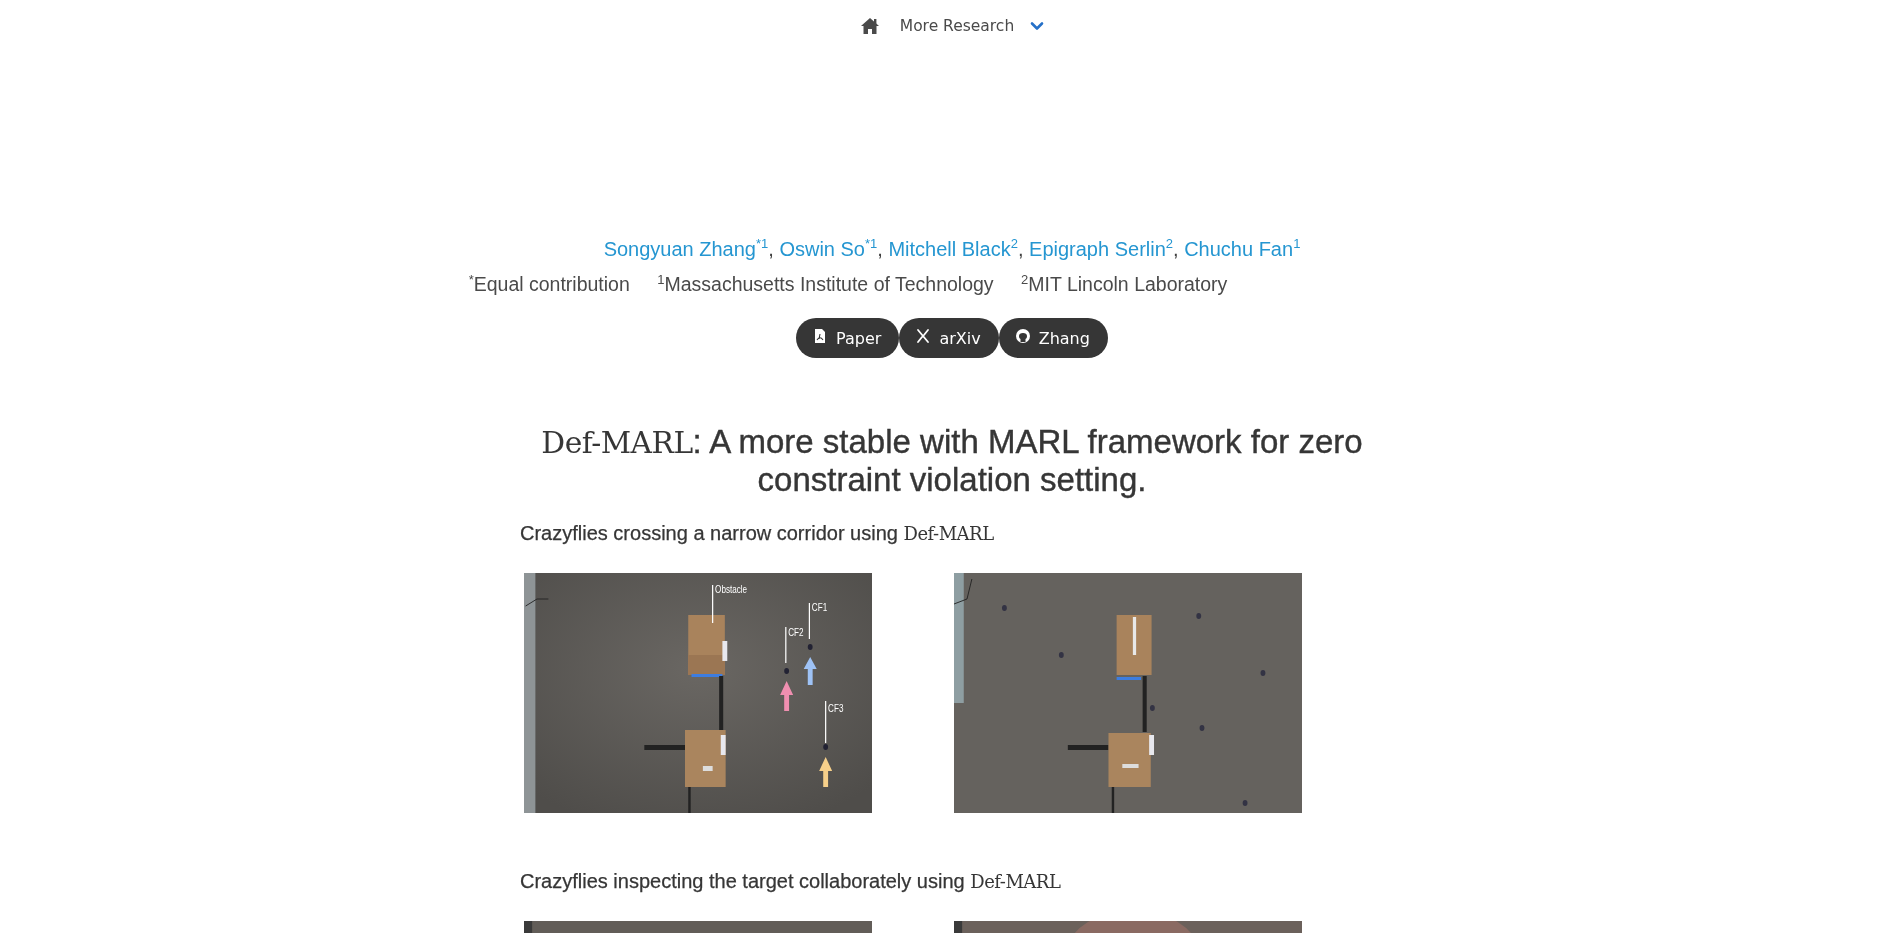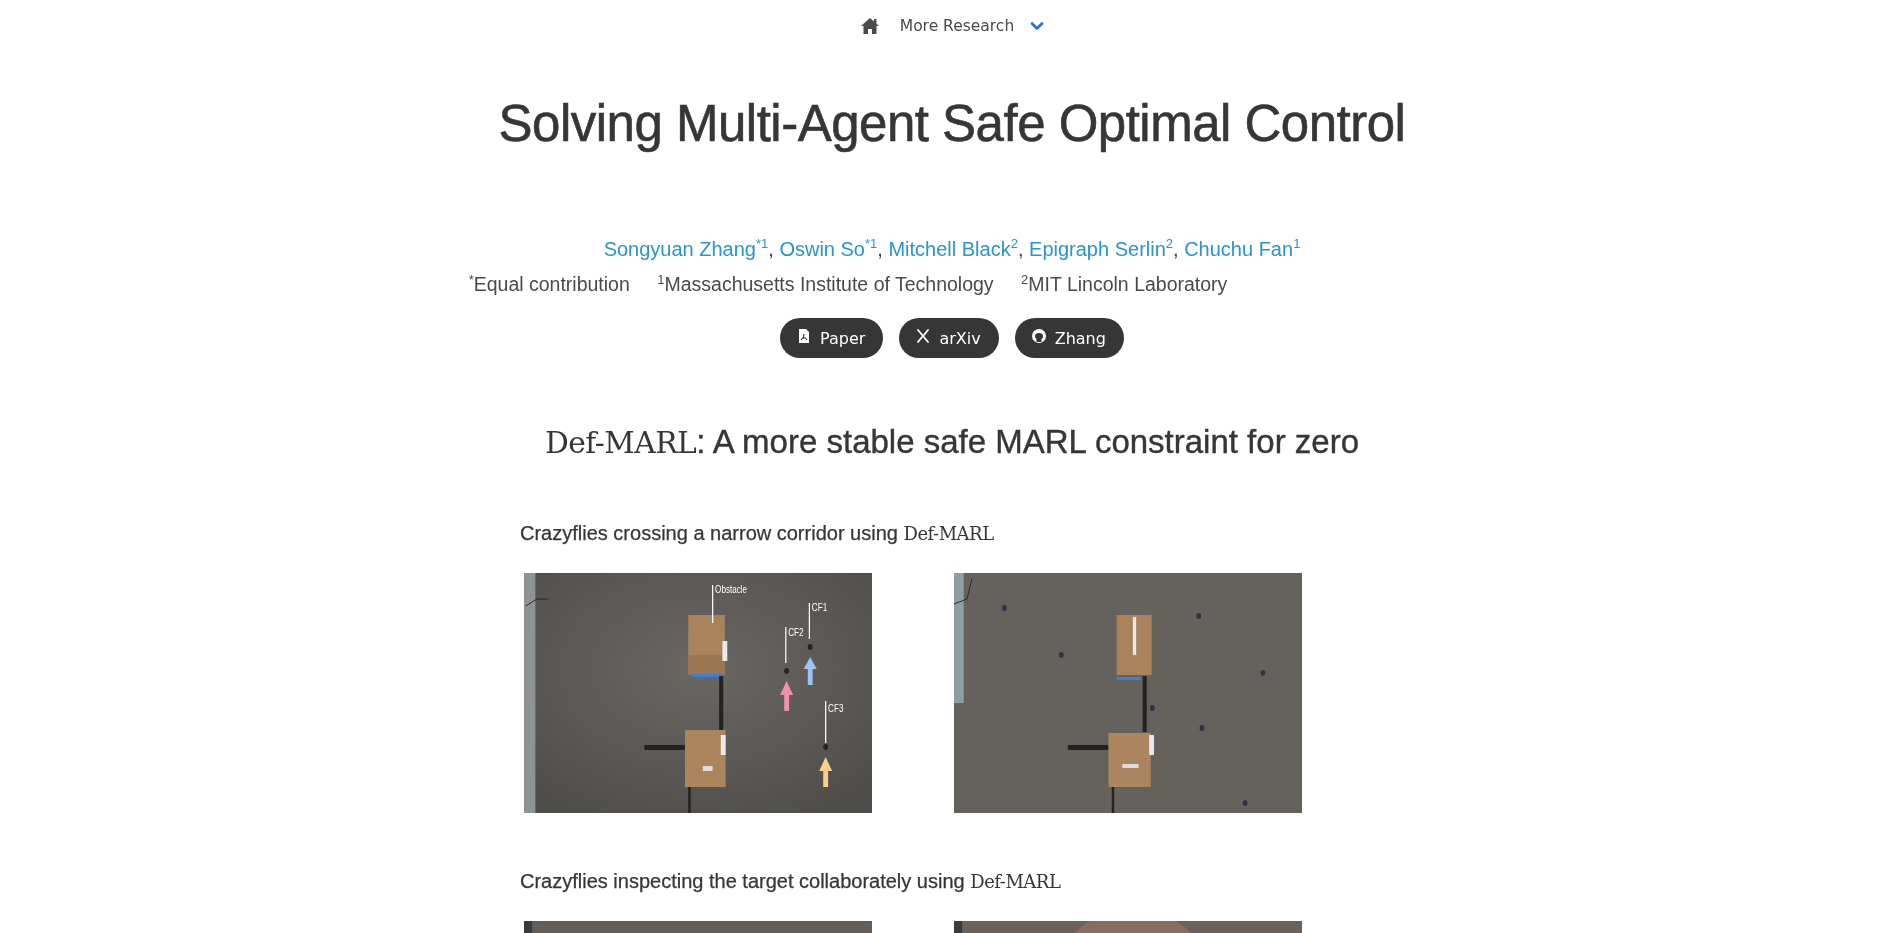--- a/index.html
+++ b/index.html
@@ -7,21 +7,21 @@
   .nav { position:absolute; top:0; left:0; width:1904px; height:52px; display:flex; justify-content:center; align-items:center; gap:20px; }
   .nav .home { display:inline-block; width:20px; height:18px; }
   .nav .more { display:flex; align-items:center; gap:16px; font-family:"DejaVu Sans", sans-serif; font-size:15.5px; color:#4a4a4a; cursor:pointer; }
   .nav .chev { width:14px; height:14px; }
   .title { position:absolute; top:96px; left:0; width:1904px; text-align:center; font-size:51px; line-height:56px; color:#363636; letter-spacing:-0.5px; margin:0; font-weight:normal; -webkit-text-stroke:0.6px #363636; }
   .authors { position:absolute; top:236px; left:0; width:1904px; text-align:center; font-size:20px; color:#3f3f3f; }
   .authors a { color:#2596d1; text-decoration:none; }
   .authors sup, .affil sup { font-size:13px; }
   .affil { position:absolute; top:271px; left:0; width:1696px; text-align:center; font-size:19.5px; color:#4a4a4a; }
   .affil span.gap { display:inline-block; width:22px; }
-  .buttons { position:absolute; top:318px; left:0; width:1904px; display:flex; justify-content:center; gap:16px; }
+  .buttons { position:absolute; top:318px; left:0; width:1904px; display:flex; justify-content:center; gap:0; }
   .btn { display:flex; align-items:center; gap:8px; height:40px; padding:0 18px 0 16px; border-radius:20px; background:#363636; color:#fff; font-family:"DejaVu Sans", sans-serif; font-size:16px; cursor:pointer; }
   .btn svg { width:16px; height:16px; }
   .subtitle { position:absolute; top:423px; left:0; width:1904px; text-align:center; font-size:33px; line-height:37px; color:#363636; -webkit-text-stroke:0.4px #363636; margin:0; font-weight:normal; }
   .mono { font-family:"DejaVu Serif", serif; font-weight:normal; letter-spacing:-0.5px; -webkit-text-stroke:0; font-size:0.9em;margin-top:48px; }
   .h3 { position:absolute; left:520px; font-size:20px; color:#363636; -webkit-text-stroke:0.25px #363636; margin:0; font-weight:normal; }
   .video { position:absolute; width:348px; height:240px; overflow:hidden; background:#5b5955; cursor:pointer; }
   .video svg { width:100%; height:100%; display:block; }
 </style>
 </head>
 <body>
@@ -37,21 +37,20 @@
     <span>More Research</span>
     <span class="chev">
       <svg viewBox="0 0 14 14" width="14" height="14">
           <path d="M2 4.5 L7 9.5 L12 4.5" stroke="#2570c8" stroke-width="2.6" fill="none" stroke-linecap="round" stroke-linejoin="round"></path>
         </svg>
     </span>
   </div>
 </div>
 
 <h1 class="title">
-  <div>Solving Multi-Agent Safe Optimal Control</div>
 </h1>
 
 <div class="authors">
   <a href="#"><span>Songyuan Zhang</span><sup>*1</sup></a>,
   <a href="#"><span>Oswin So</span><sup>*1</sup></a>,
   <a href="#"><span>Mitchell Black</span><sup>2</sup></a>,
   <a href="#"><span>Epigraph Serlin</span><sup>2</sup></a>,
   <a href="#"><span>Chuchu Fan</span><sup>1</sup></a>
 </div>
 
@@ -84,21 +83,22 @@
       <svg viewBox="0 0 16 16">
           <circle cx="8" cy="8" r="7" fill="#fff"></circle>
           <path d="M5.5 14 V11 C4.5 10.5 4 9.5 4 8 C4 6 5.5 5 8 5 C10.5 5 12 6 12 8 C12 9.5 11.5 10.5 10.5 11 V14 Z" fill="#363636"></path>
         </svg>
     </span>
     <span>Zhang</span>
   </div>
 </div>
 
 <h2 class="subtitle">
-  <div><span class="mono">Def-MARL</span><span>: A more stable safe MARL constraint for zero</span></div>
+  <div><span class="mono">Def-MARL</span><span>: A more stable with MARL framework for zero</span></div>
+  <div>constraint violation setting.</div>
 </h2>
 
 <h3 class="h3" style="top:522px;">
   <span>Crazyflies crossing a narrow corridor using </span><span class="mono">Def-MARL</span>
 </h3>
 
 <div class="video" style="left:524px; top:573px;">
   <svg viewBox="0 0 428 240" preserveAspectRatio="none">
     <defs>
       <radialGradient id="fl1" cx="50%" cy="40%" r="70%">

